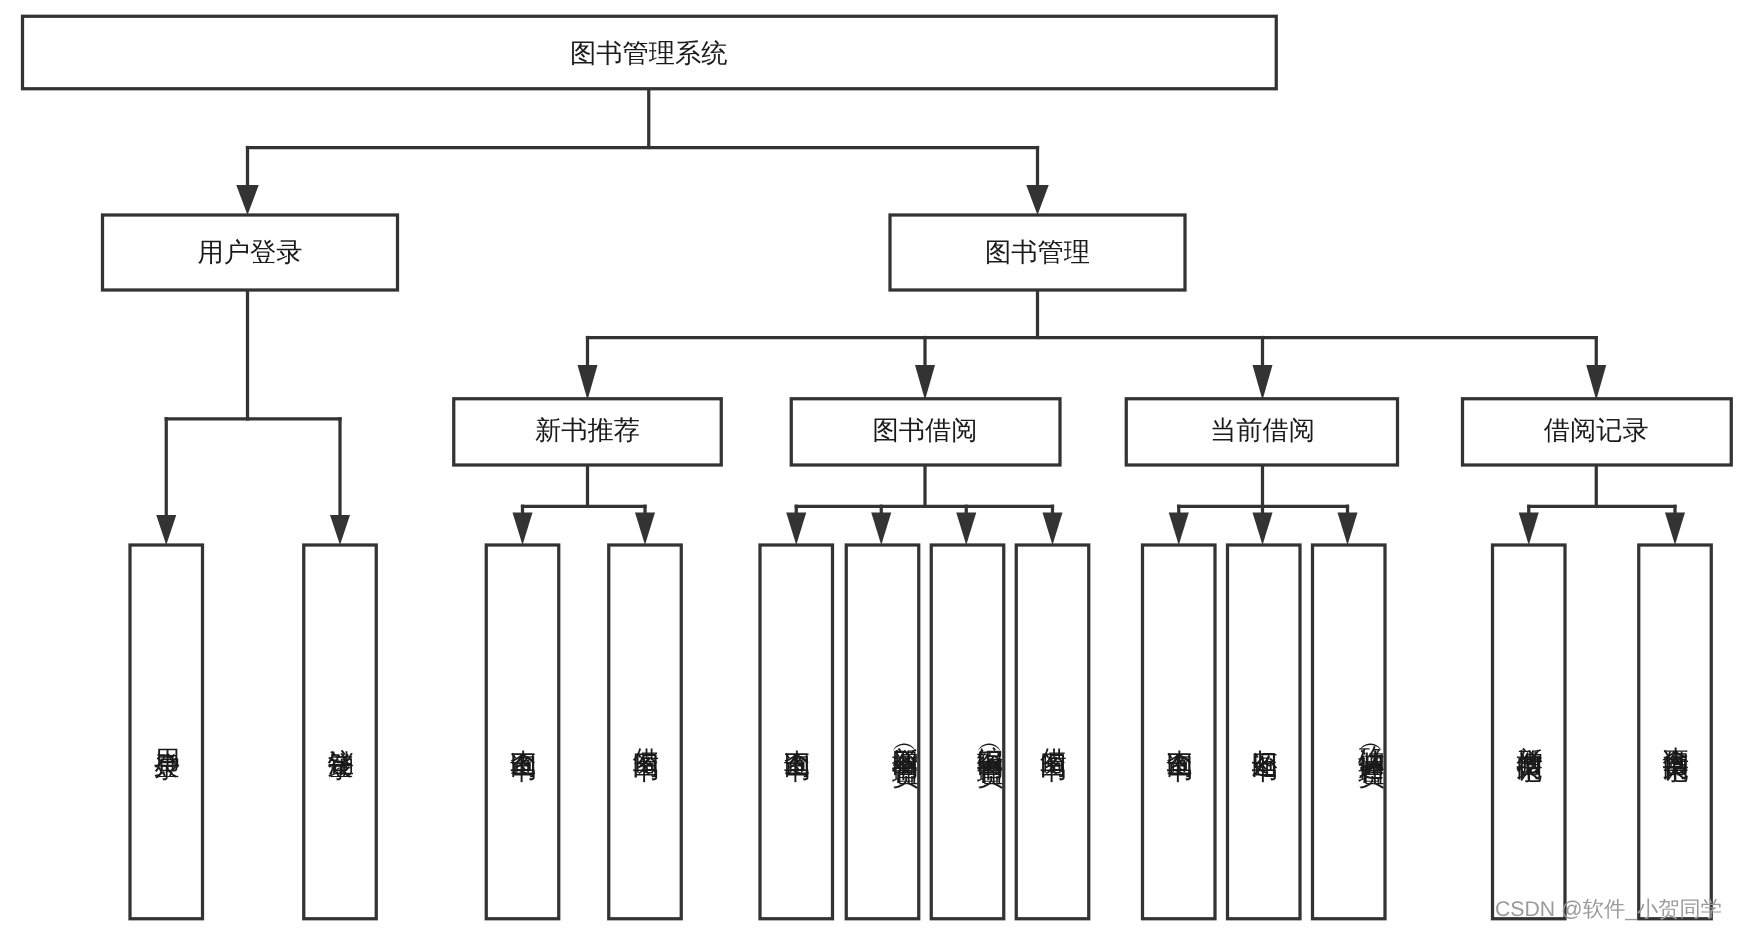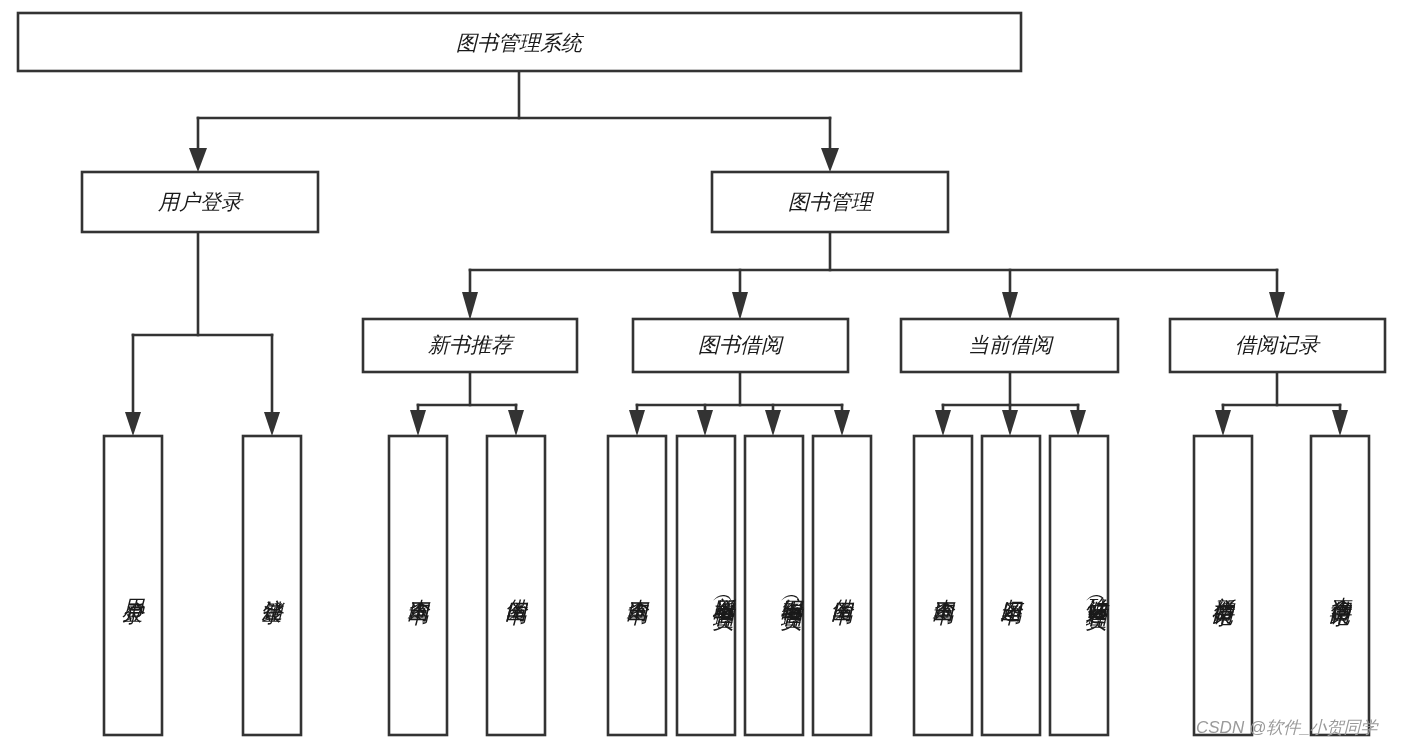--- a/index.html
+++ b/index.html
@@ -9,21 +9,20 @@
   }
   body {
     font-family: "Liberation Sans", "DejaVu Sans", sans-serif;
   }
   #diagram-root {
     position: relative;
     width: 1405px;
     height: 747px;
     background: #ffffff;
     overflow: hidden;
-    font-style: italic;
   }
   svg.diagram-svg {
     position: absolute;
     left: 0;
     top: 0;
     width: 1405px;
     height: 747px;
   }
   .node-box {
     fill: #ffffff;

